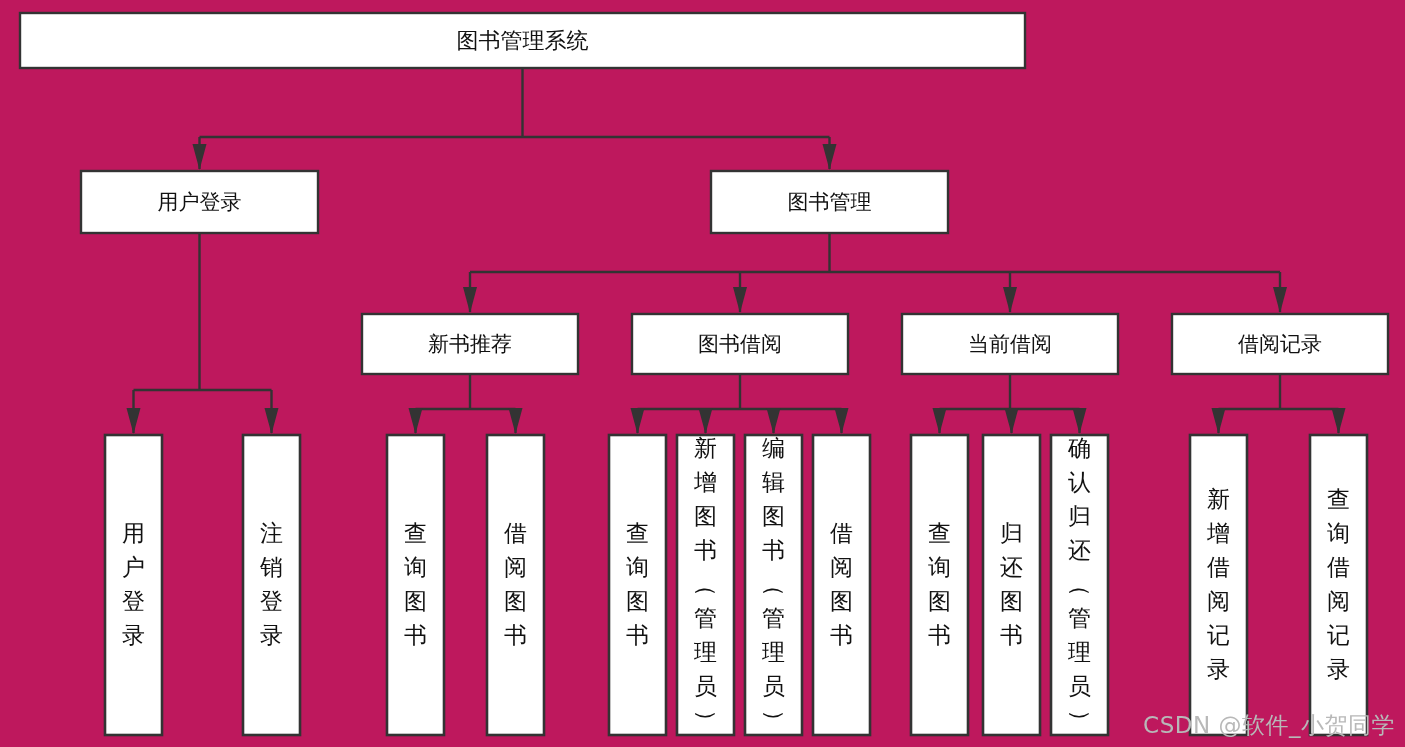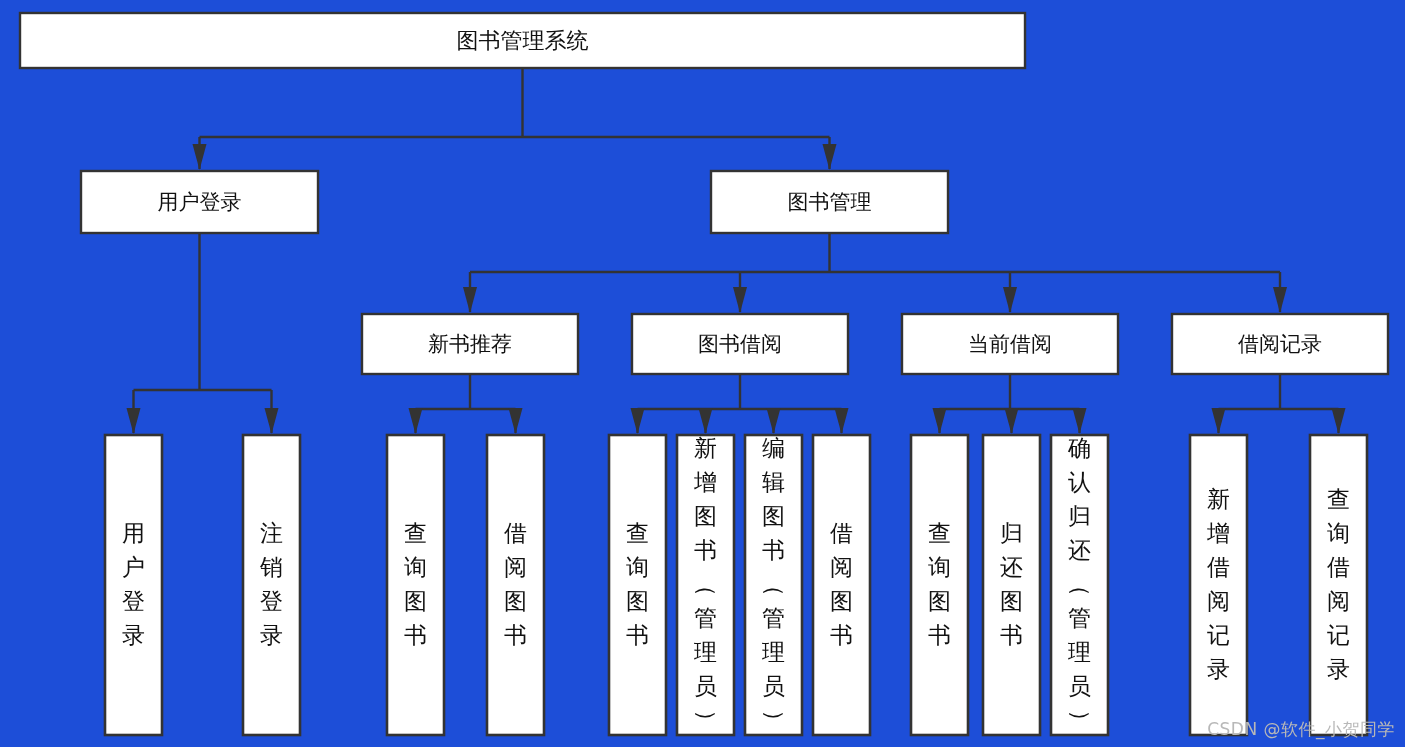--- a/index.html
+++ b/index.html
@@ -10,21 +10,21 @@
   body {
     width: 1405px;
     height: 747px;
     overflow: hidden;
     font-family: "DejaVu Sans", "Liberation Sans", sans-serif;
   }
   #diagram-root {
     position: relative;
     width: 1405px;
     height: 747px;
-    background: #1d4ed8;
+    background: #be185d;
   }
   svg.flow {
     position: absolute;
     top: 0;
     left: 0;
     width: 1405px;
     height: 747px;
   }
   .node-box {
     fill: #ffffff;
@@ -65,21 +65,21 @@
     font-size: 23px;
     fill: #111111;
     text-anchor: middle;
     dominant-baseline: middle;
   }
   .watermark {
     position: absolute;
     right: 10px;
     bottom: 6px;
     font-family: "DejaVu Sans", "Liberation Sans", sans-serif;
-    font-size: 17px;
+    font-size: 23px;
     color: #b8b8b8;
     white-space: nowrap;
     letter-spacing: 0.5px;
   }
 </style>
 </head>
 <body>
 
 <div id="diagram-root">
   <svg class="flow" viewBox="0 0 1405 747">

